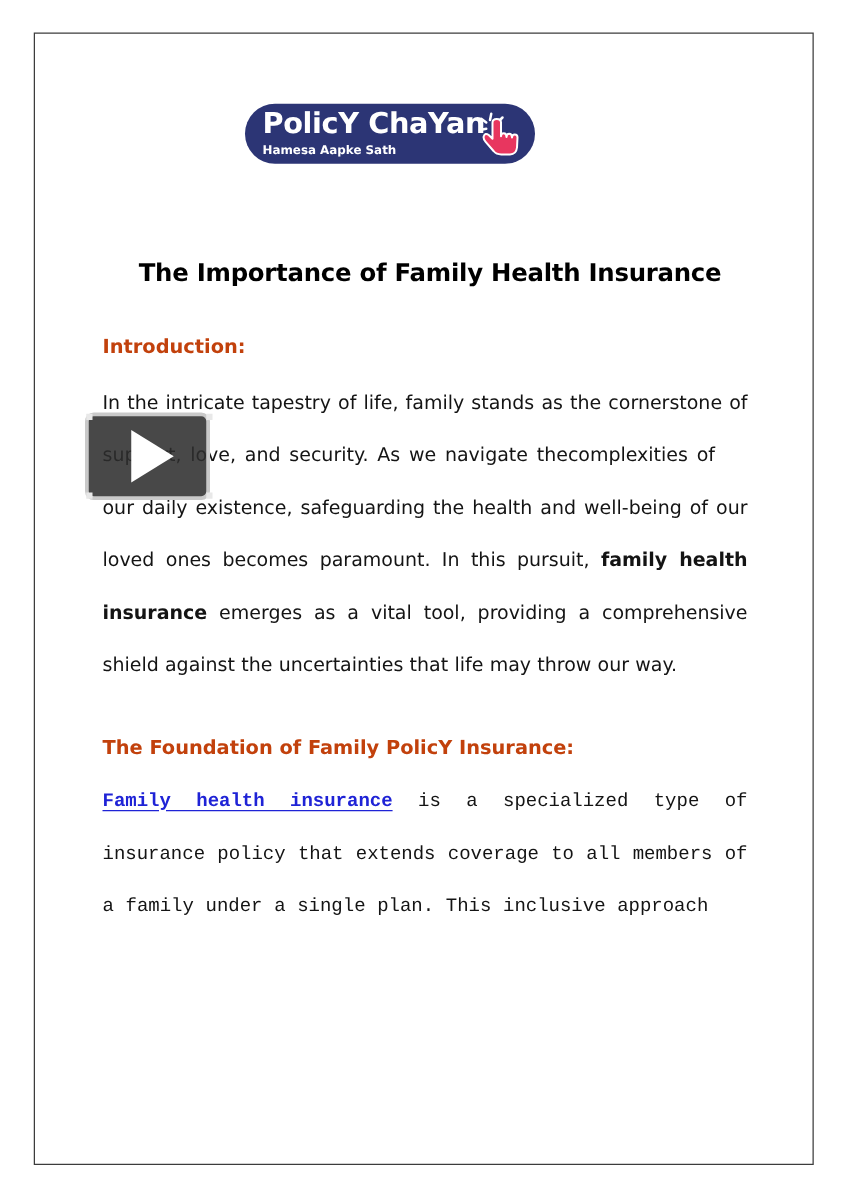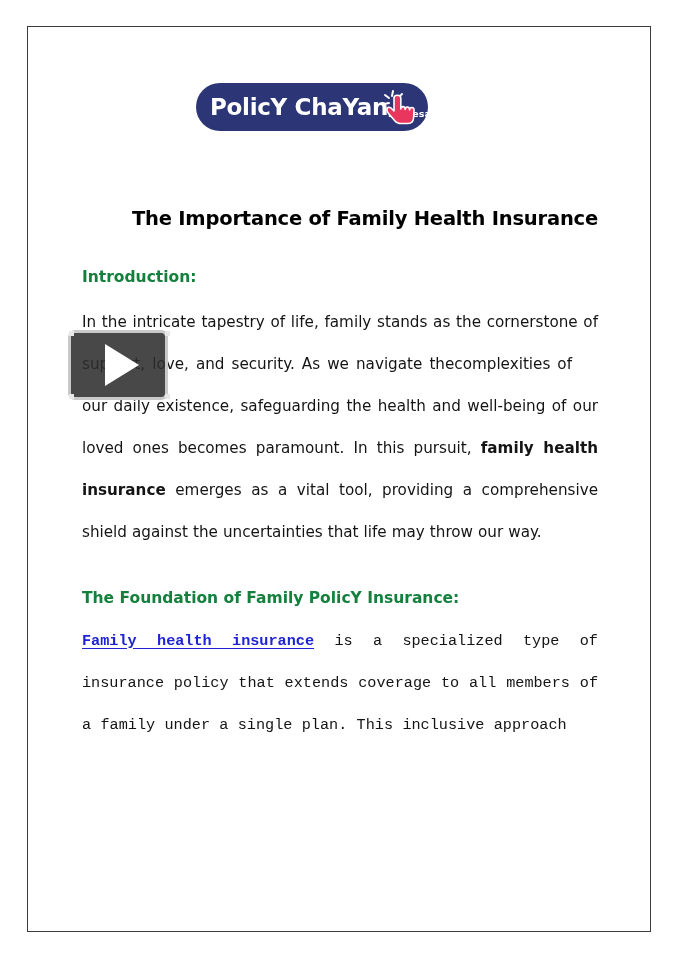--- a/index.html
+++ b/index.html
@@ -49,22 +49,22 @@
     height: 48px;
     border-radius: 24px;
     background: #2c3575;
     display: flex;
     align-items: center;
     padding-left: 14px;
     box-sizing: border-box;
   }
   .logo-textcol {
     display: flex;
-    flex-direction: row;
-    align-items: flex-end;
+    flex-direction: column;
+    align-items: flex-start;
     line-height: 1;
     width: 178px;
   }
   .logo-main {
     color: #ffffff;
     font-size: 23px;
     font-weight: bold;
     letter-spacing: -0.3px;
     white-space: nowrap;
     font-family: "DejaVu Sans", sans-serif;
@@ -90,32 +90,32 @@
     position: absolute;
     left: 82px;
     top: 206px;
     width: 516px;
   }
 
   .doc-title {
     font-size: 19.5px;
     font-weight: bold;
     color: #000000;
-    text-align: right;
+    text-align: center;
     line-height: 1.35;
     margin: 0 0 0 0;
     padding: 0 0 0 8px;
     font-family: "DejaVu Sans", sans-serif;
     letter-spacing: -0.2px;
   }
 
   .doc-h2 {
     font-size: 15.5px;
     font-weight: bold;
-    color: #15803d;
+    color: #c2410c;
     margin: 35px 0 0 0;
     line-height: 1.3;
     font-family: "DejaVu Sans", sans-serif;
   }
 
   .doc-p {
     font-size: 15.2px;
     color: #141414;
     text-align: justify;
     line-height: 42px;

